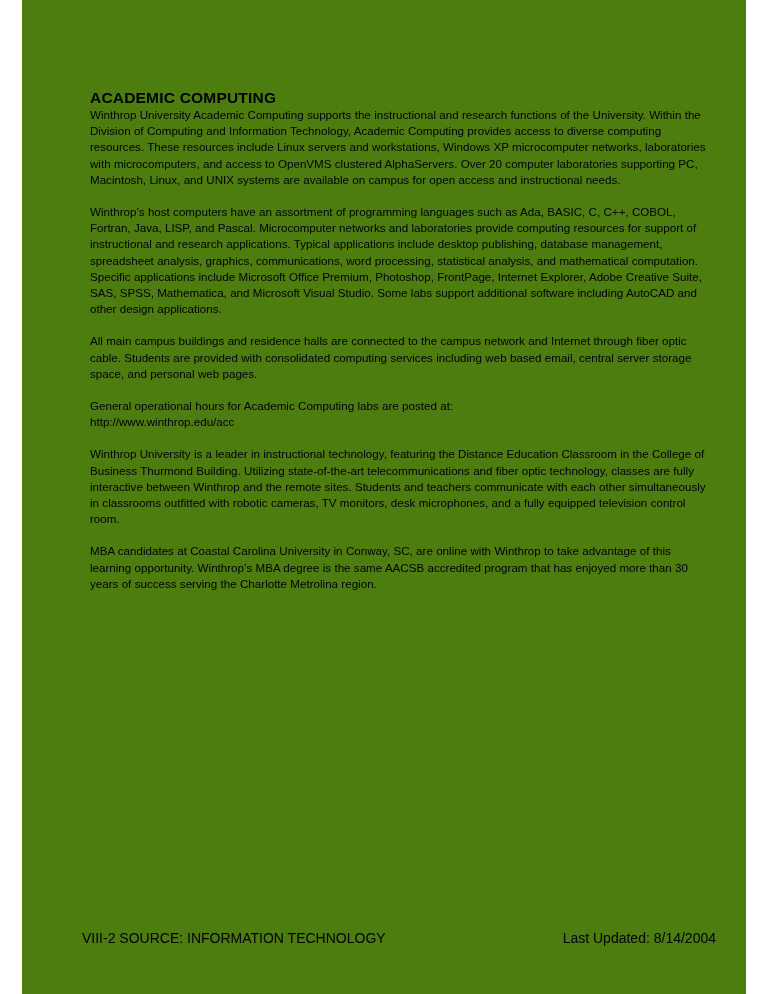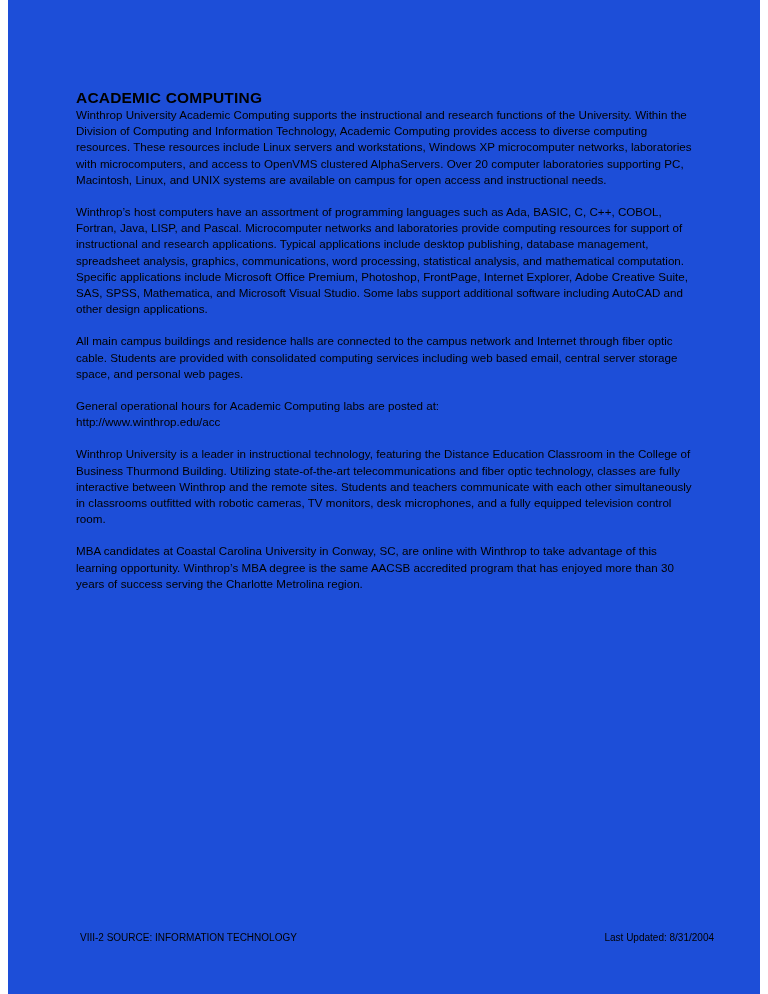--- a/index.html
+++ b/index.html
@@ -5,26 +5,25 @@
 <style>
   html, body {
     margin: 0;
     padding: 0;
     background: #ffffff;
   }
   .page {
     position: relative;
     width: 724px;
     height: 994px;
-    background: #1d4ed8;
+    background: #4d7c0f;
     margin: 0 auto;
     overflow: hidden;
     font-family: "Liberation Sans", "DejaVu Sans", sans-serif;
     color: #000000;
-    padding-left: 28px;
     -webkit-font-smoothing: antialiased;
   }
   .content {
     position: absolute;
     left: 68px;
     top: 88px;
     width: 634px;
   }
   h1.section-heading {
     font-size: 15.5px;
@@ -49,27 +48,27 @@
     padding: 0;
     color: #000000;
     text-align: left;
     word-spacing: 0.1px;
   }
   p.body-text:last-child {
     margin-bottom: 0;
   }
   .footer {
     position: absolute;
-    left: 72px;
+    left: 60px;
     top: 930px;
     width: 634px;
     display: flex;
     justify-content: space-between;
     align-items: flex-end;
-    font-size: 10px;
+    font-size: 14px;
     line-height: 16px;
     color: #000000;
   }
   .footer-left, .footer-right {
     white-space: nowrap;
   }
 </style>
 </head>
 <body>
 
@@ -92,16 +91,16 @@
 
 
     <p class="body-text">Winthrop University is a leader in instructional technology, featuring the Distance Education Classroom in the College of Business Thurmond Building.  Utilizing state-of-the-art telecommunications and fiber optic technology, classes are fully interactive between Winthrop and the remote sites.  Students and teachers communicate with each other simultaneously in classrooms outfitted with robotic cameras, TV monitors, desk microphones, and a fully equipped television control room.</p>
 
     <p class="body-text">MBA candidates at Coastal Carolina University in Conway, SC, are online with Winthrop to take advantage of this learning opportunity.  Winthrop’s MBA degree is the same AACSB accredited program that has enjoyed more than 30 years of success serving the Charlotte Metrolina region.</p>
 
   </div>
 
   <div class="footer">
     <span class="footer-left">VIII-2 SOURCE: INFORMATION TECHNOLOGY</span>
-    <span class="footer-right">Last Updated: 8/31/2004</span>
+    <span class="footer-right">Last Updated: 8/14/2004</span>
   </div>
 
 </div>
 
 </body></html>

